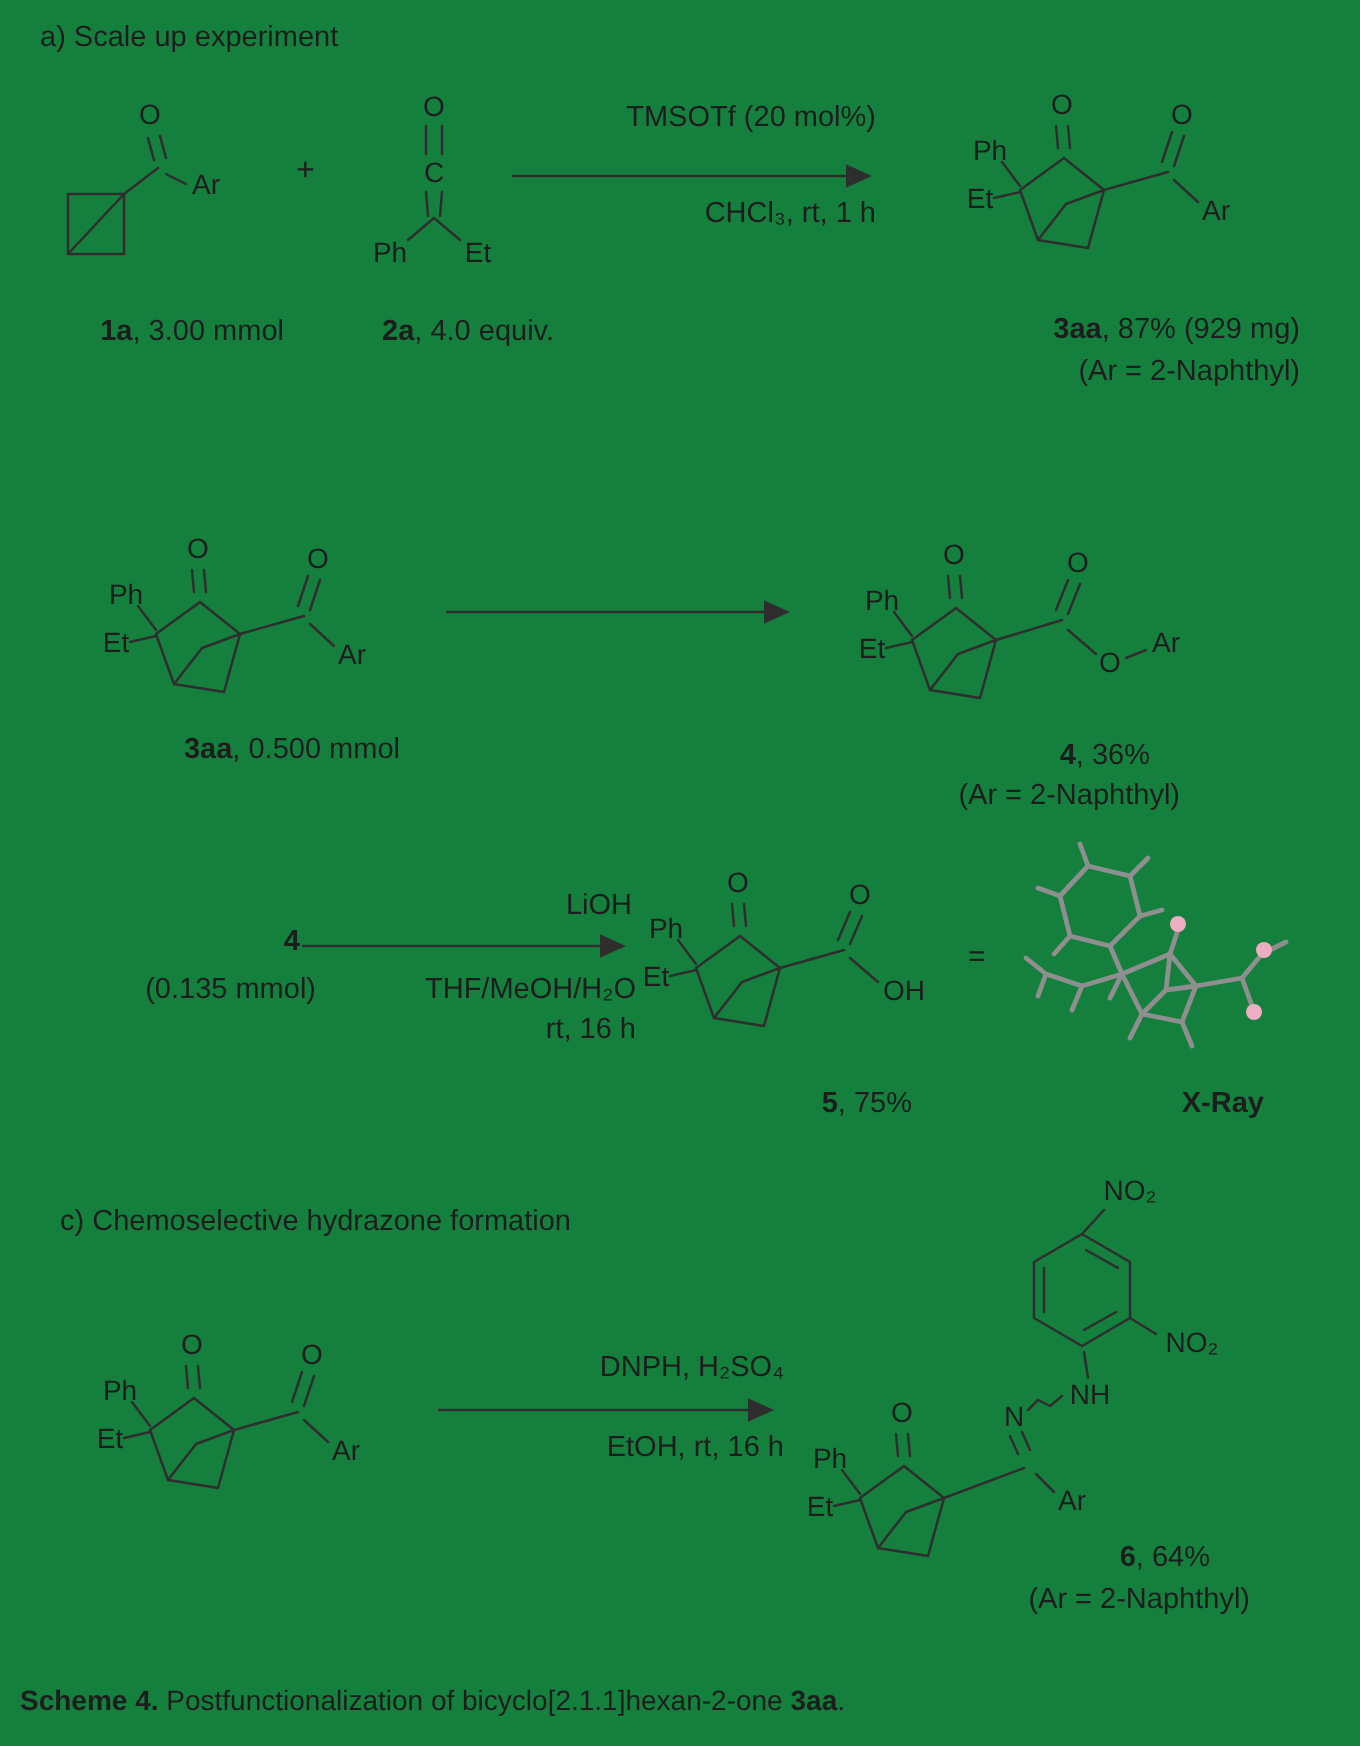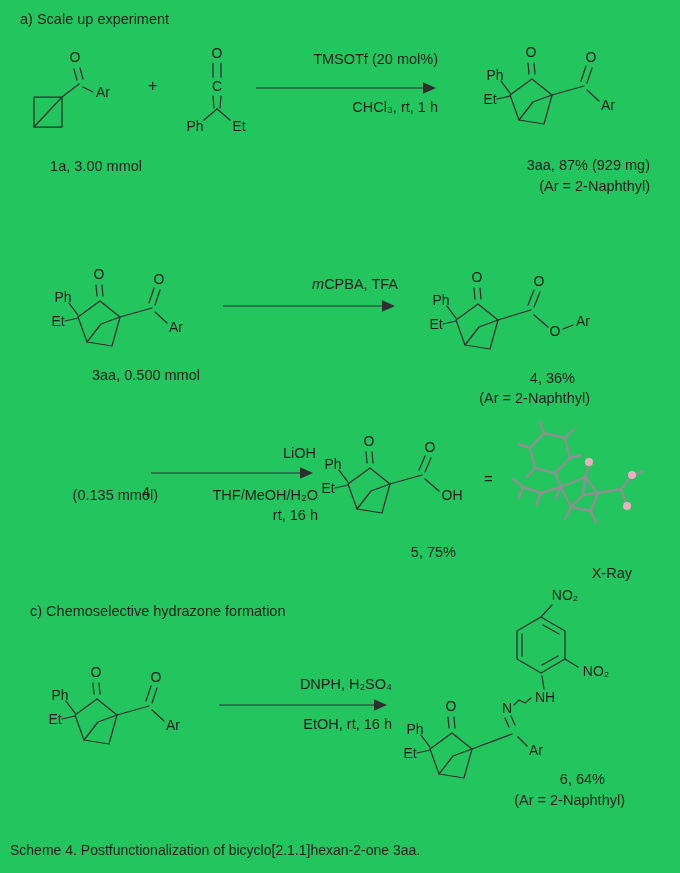--- a/index.html
+++ b/index.html
@@ -1,21 +1,21 @@
 <!DOCTYPE html>
 <html><head>
 <meta charset="utf-8">
 <style>
   html,body{margin:0;padding:0;}
-  .page{position:relative;width:680px;height:873px;background:#22c55e;overflow:hidden;
+  .page{position:relative;width:680px;height:873px;background:#15803d;overflow:hidden;
         font-family:"Liberation Sans","DejaVu Sans",sans-serif;color:#1d1d1d;}
   .abs{position:absolute;}
   .txt{font-size:14.5px;white-space:nowrap;line-height:1.25;}
   .ctr{text-align:right;}
-  .b{font-weight:normal;margin-top:21px;}
+  .b{font-weight:bold;}
   .i{font-style:italic;}
   .cap{font-size:14px;}
   svg text{font-family:"Liberation Sans","DejaVu Sans",sans-serif;font-size:14px;fill:#1d1d1d;text-anchor:middle;}
   svg .bond{stroke:#2e2e2e;stroke-width:1.25;fill:none;stroke-linecap:round;stroke-linejoin:round;}
   svg .arrowline{stroke:#2e2e2e;stroke-width:1.2;fill:none;}
   svg .stick{stroke:#8f8f8f;stroke-width:2.4;fill:none;stroke-linecap:round;stroke-linejoin:round;}
 </style>
 </head>
 <body>
 
@@ -78,38 +78,38 @@
     <use href="#core3aa" x="3" y="2"></use>
     <path class="bond" d="M72,59 L104,50"></path>
     <path class="bond" d="M101,45 L106,30"></path>
     <path class="bond" d="M107,47 L112,32"></path>
     <text x="111" y="26">O</text>
     <path class="bond" d="M107,54 L119,65"></path>
     <text x="128" y="74">Ar</text>
   </svg>
 
   <div class="txt ctr abs" style="left:12px;top:157px;width:130px"><span class="b">1a</span><span>, 3.00 mmol</span></div>
+  <div class="txt ctr abs" style="left:145px;top:157px;width:132px"><span class="b">2a</span><span>, 4.0 equiv.</span></div>
   <div class="txt ctr abs" style="left:450px;top:156px;width:200px"><span class="b">3aa</span><span>, 87% (929 mg)</span></div>
   <div class="txt ctr abs" style="left:450px;top:177px;width:200px">(Ar = 2-Naphthyl)</div>
 
 
   <svg class="abs" style="left:48px;top:258px" width="165" height="105">
     <use href="#core3aa" x="3" y="2"></use>
     <path class="bond" d="M72,59 L104,50"></path>
     <path class="bond" d="M101,45 L106,30"></path>
     <path class="bond" d="M107,47 L112,32"></path>
     <text x="111" y="26">O</text>
     <path class="bond" d="M107,54 L119,65"></path>
     <text x="128" y="74">Ar</text>
   </svg>
 
   <svg class="abs" style="left:222px;top:298px" width="182" height="16">
     <line class="arrowline" x1="1" y1="8" x2="171" y2="8" marker-end="url(#arrowhead)"></line>
   </svg>
-  <div class="txt ctr abs" style="left:228px;top:275px;width:170px"><span class="i">m</span><span>CPBA, TFA</span></div>
 
   <svg class="abs" style="left:425px;top:260px" width="185" height="115">
     <use href="#core3aa" x="4" y="3"></use>
     <path class="bond" d="M73,60 L106,50"></path>
     <path class="bond" d="M103,45 L109,30"></path>
     <path class="bond" d="M109,47 L115,32"></path>
     <text x="114" y="26">O</text>
     <path class="bond" d="M109,55 L123,67"></path>
     <text x="130" y="76">O</text>
     <path class="bond" d="M138,69 L148,65"></path>

